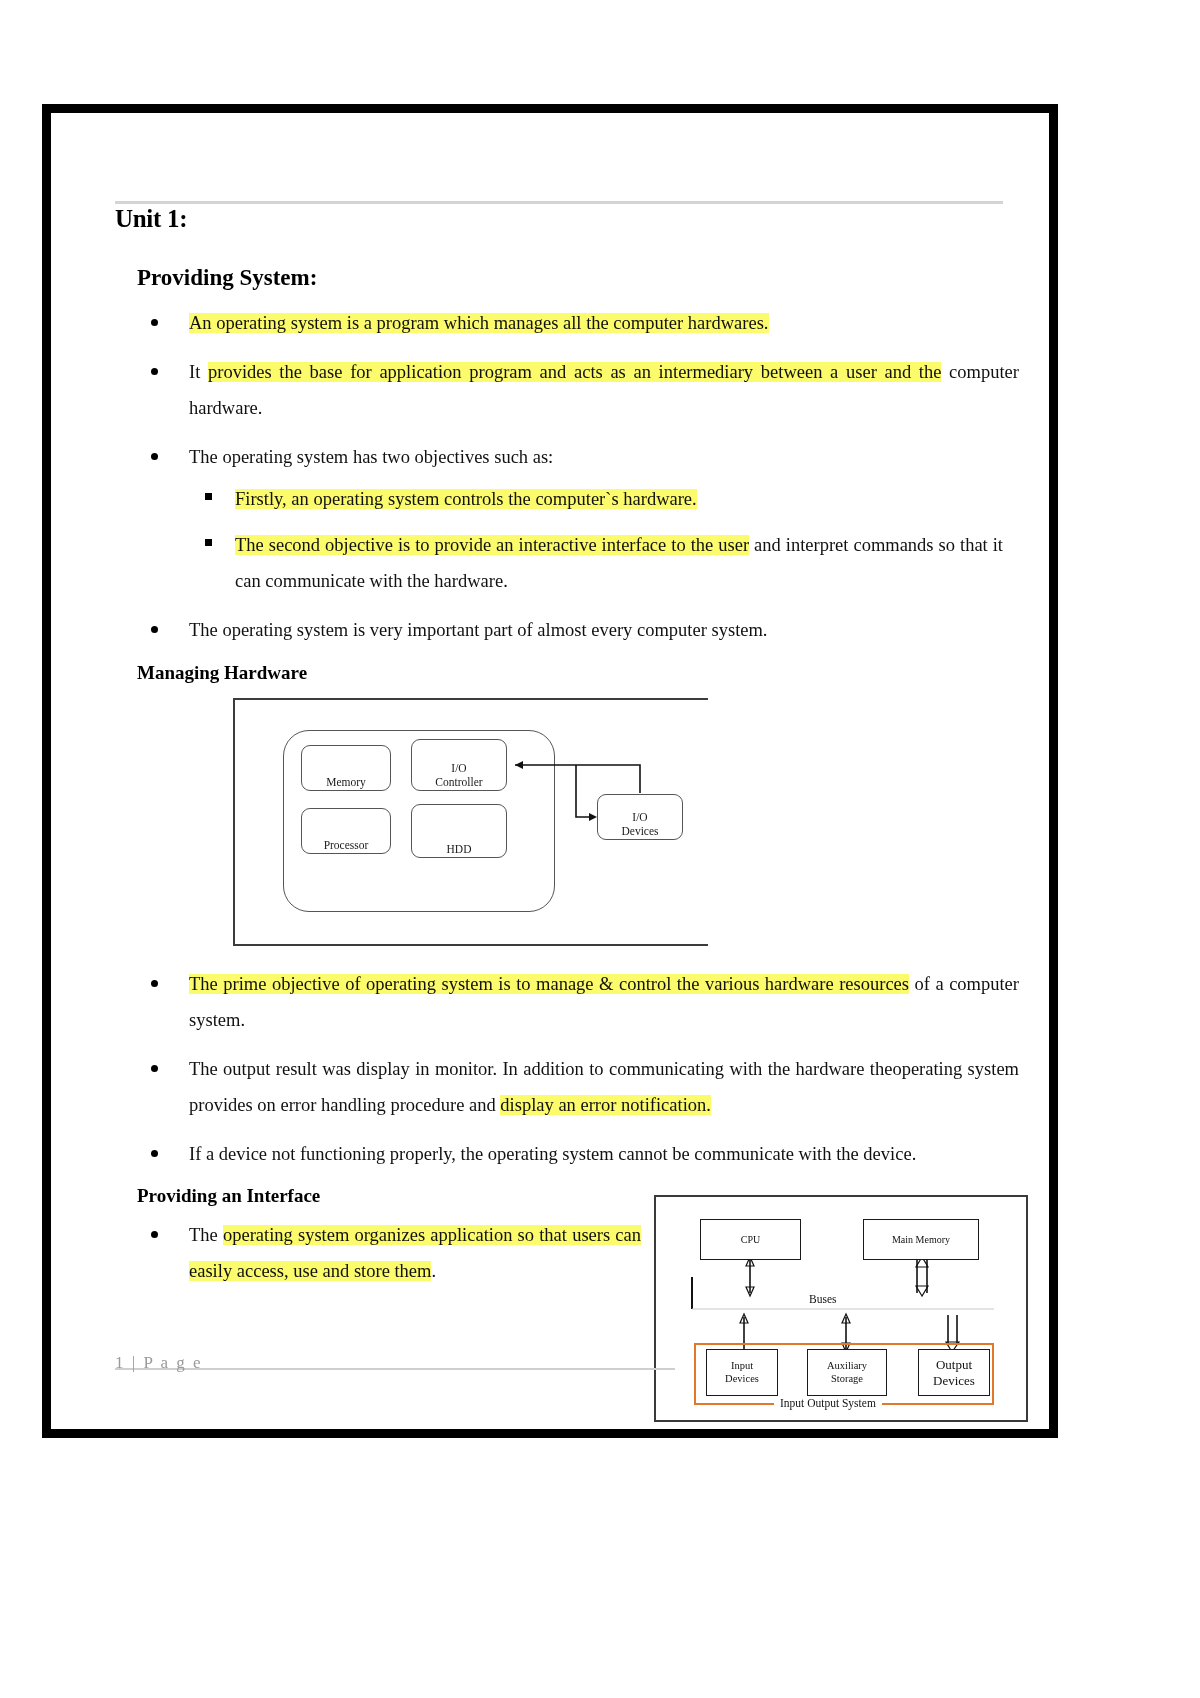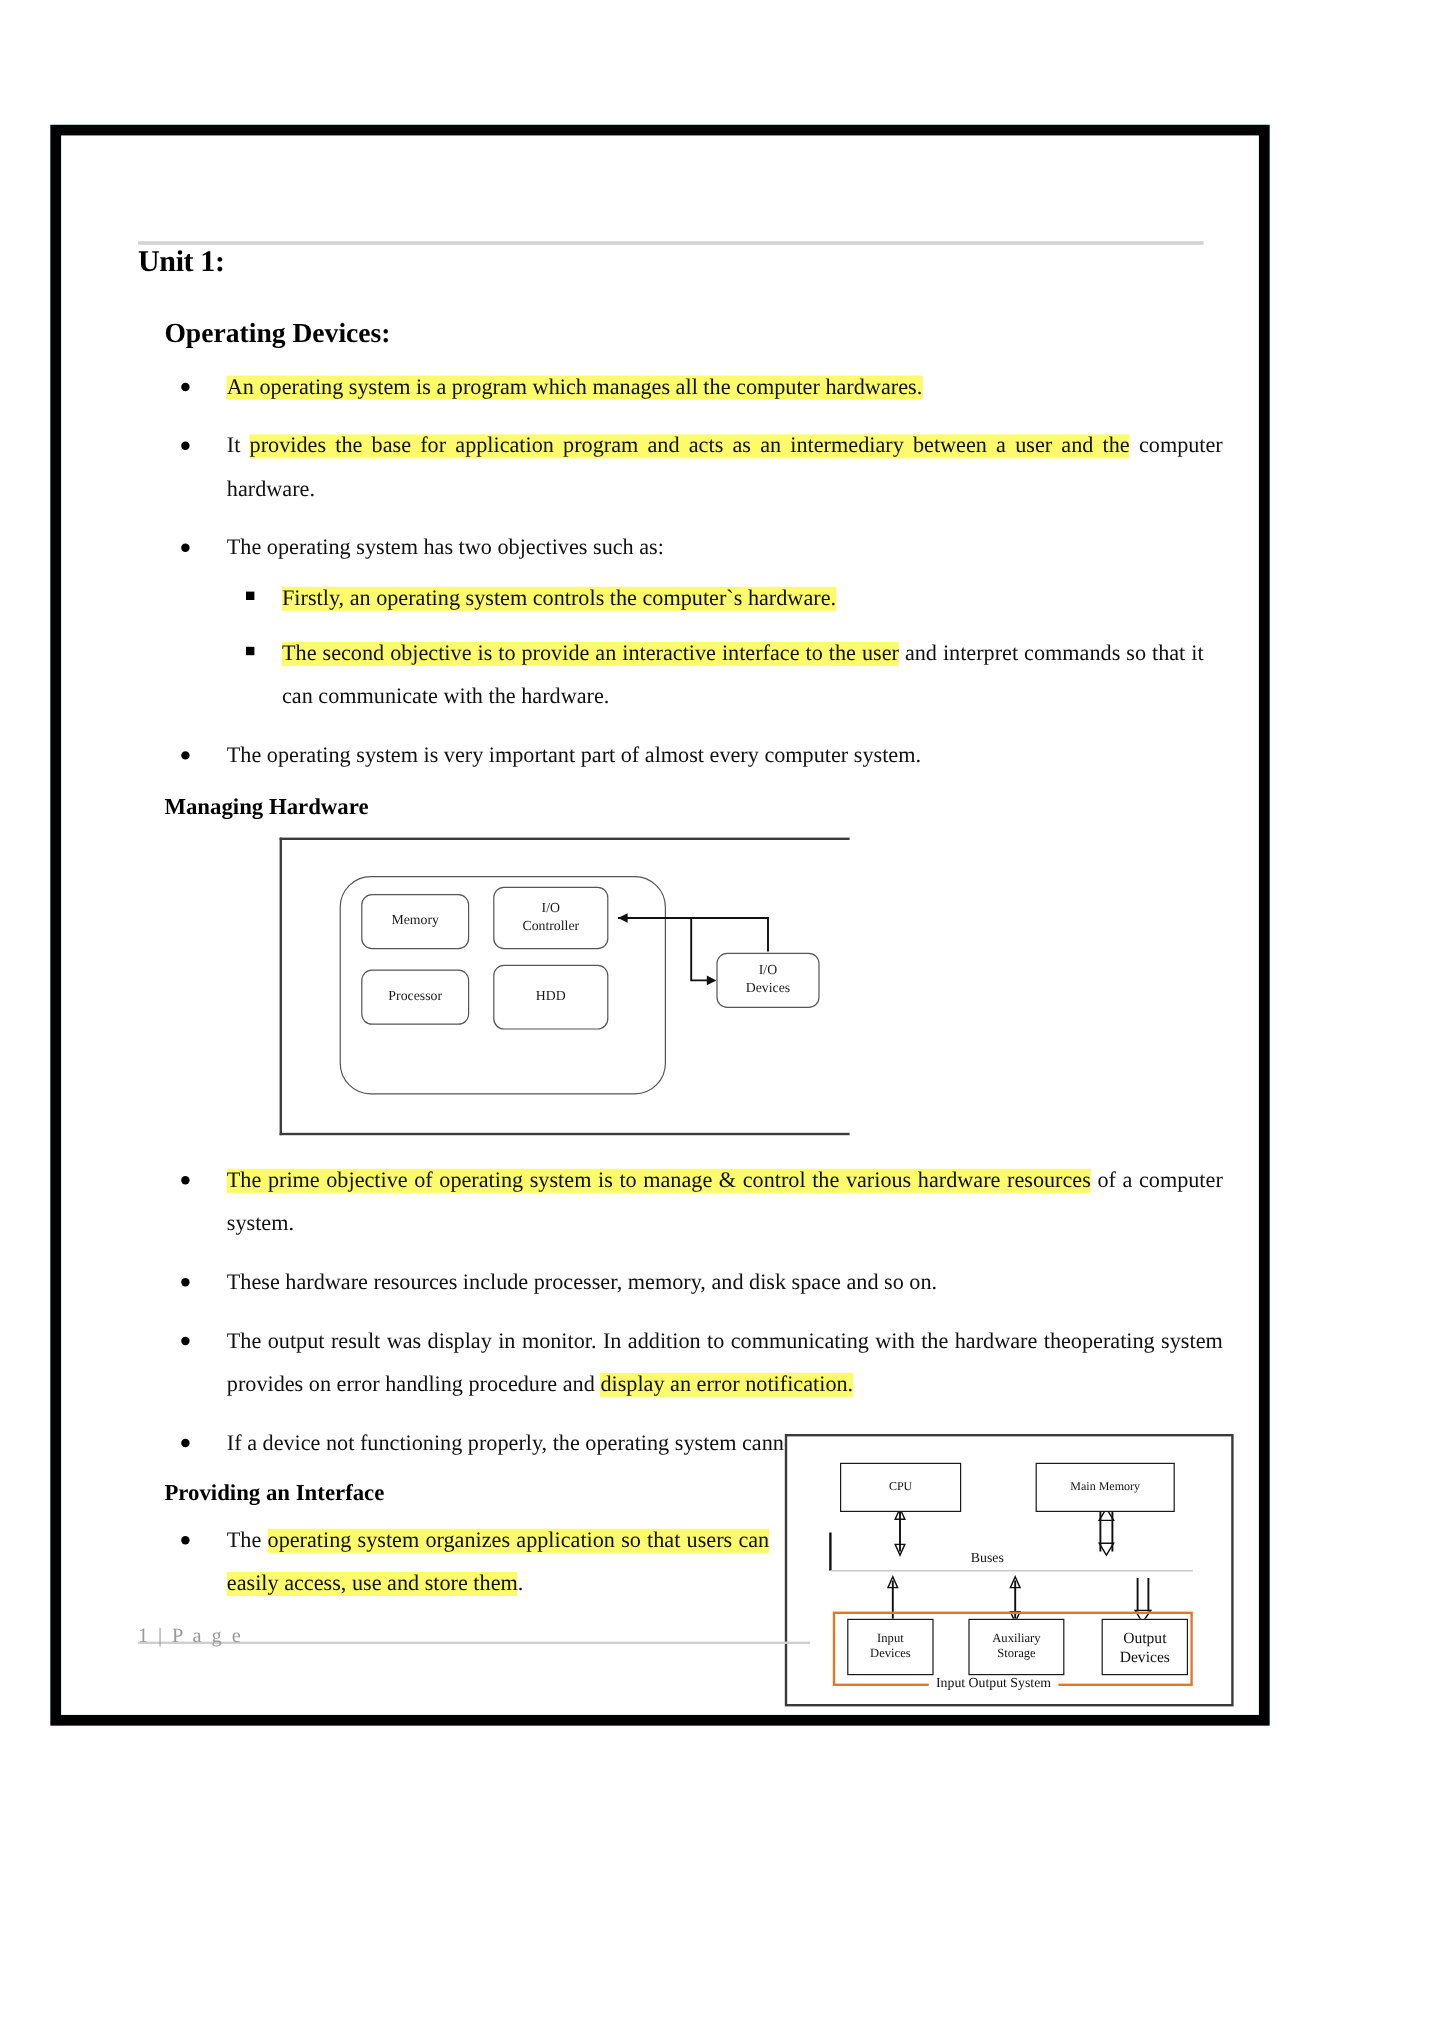--- a/index.html
+++ b/index.html
@@ -109,21 +109,21 @@
   .fig1 .rounded-group{
     position:absolute; left:50px; top:32px;
     width:272px; height:182px;
     border:1.5px solid #555;
     border-radius:26px;
   }
   .fig1 .rbox{
     position:absolute;
     border:1.3px solid #555;
     border-radius:9px;
-    display:flex; align-items:center; justify-content:center;
+    display:flex; align-items:flex-end; justify-content:center;
     text-align:center;
     font-size:11.5px;
     line-height:1.25;
     color:#1a1a1a;
     font-family:"Liberation Serif", serif;
     background:#fff;
   }
   .fig1 .b-memory   { left:68px;  top:47px;  width:90px; height:46px; }
   .fig1 .b-ioctrl   { left:178px; top:41px;  width:96px; height:52px; }
   .fig1 .b-proc     { left:68px;  top:110px; width:90px; height:46px; }
@@ -187,21 +187,21 @@
 
 <div class="page-frame">
   <div class="page-inner">
 
     <div class="header-rule"></div>
 
     <div class="content">
 
       <h1 class="unit-title">Unit 1:</h1>
 
-      <h2 class="section-title">Operating Devices:</h2>
+      <h2 class="section-title">Providing System:</h2>
 
       <ul class="lvl1" id="list-intro">
           <li class="just"><span class="hl">An operating system is a program which manages all the computer hardwares.</span></li>
           <li class="just"><span>It </span><span class="hl">provides the base for application program and acts as an intermediary between a user and the</span><span> computer hardware.</span></li>
           <li class="just"><span>The operating system has two objectives such as:</span><ul class="lvl2">
               <li class="just"><span class="hl">Firstly, an operating system controls the computer`s hardware.</span></li>
               <li class="just"><span class="hl">The second objective is to provide an interactive interface to the user</span><span> and interpret commands so that it can communicate with the hardware.</span></li>
             </ul></li>
           <li class="just"><span>The operating system is very important part of almost every computer system.</span></li>
         </ul>
@@ -227,21 +227,20 @@
           </div>
         <div class="rbox b-proc">Processor</div>
         <div class="rbox b-hdd">HDD</div>
         <div class="rbox b-iodev">
             <span id="fig1-iodev">I/O<br>Devices</span>
           </div>
       </div>
 
       <ul class="lvl1" id="list-managing">
           <li class="just"><span class="hl">The prime objective of operating system is to manage &amp; control the various hardware resources</span><span> of a computer system.</span></li>
-          <li class="just"><span>These hardware resources include processer, memory, and disk space and so on.</span></li>
           <li class="just"><span>The output result was display in monitor. In addition to communicating with the hardware theoperating system provides on error handling procedure and </span><span class="hl">display an error notification.</span></li>
           <li class="just"><span>If a device not functioning properly, the operating system cannot be communicate with the device.</span></li>
         </ul>
 
       <h3 class="sub-heading">Providing an Interface</h3>
 
       <ul class="lvl1" id="list-interface" style="max-width:500px;">
           <li class="just"><span>The </span><span class="hl">operating system organizes application so that users can easily access, use and store them</span><span>.</span></li>
         </ul>
 

